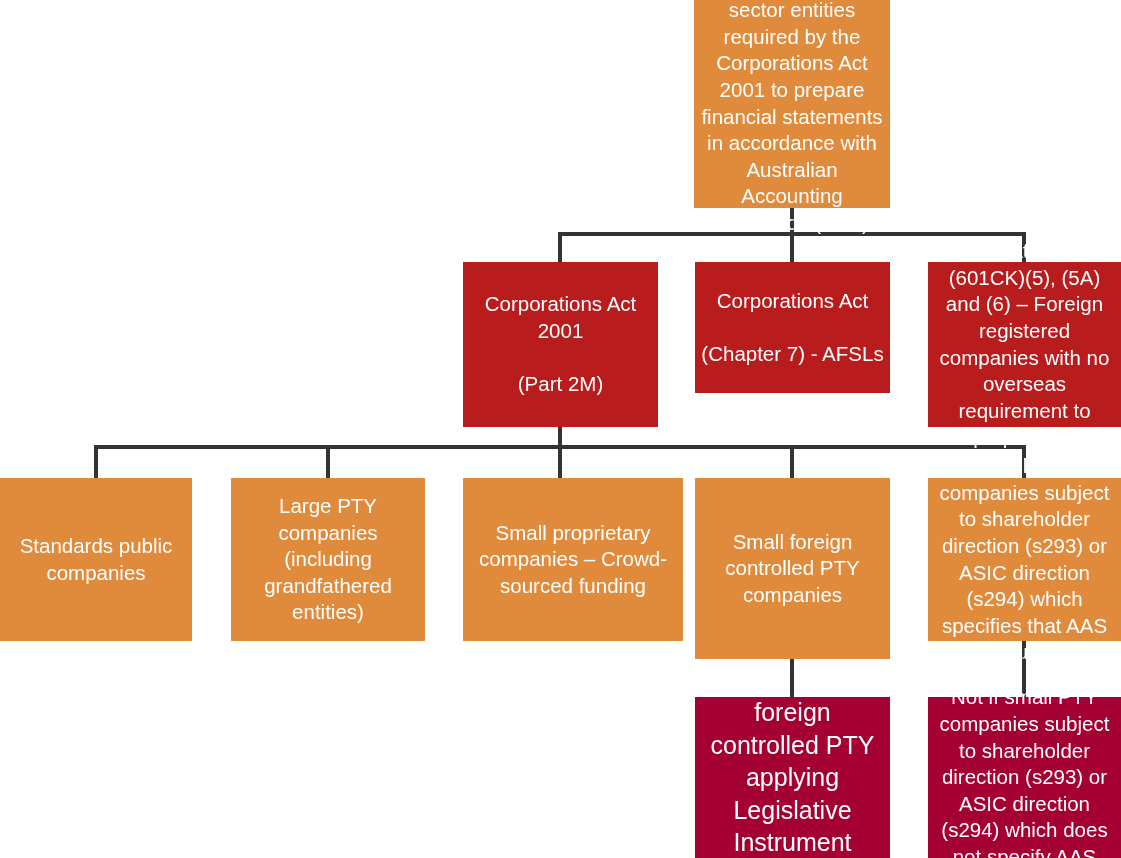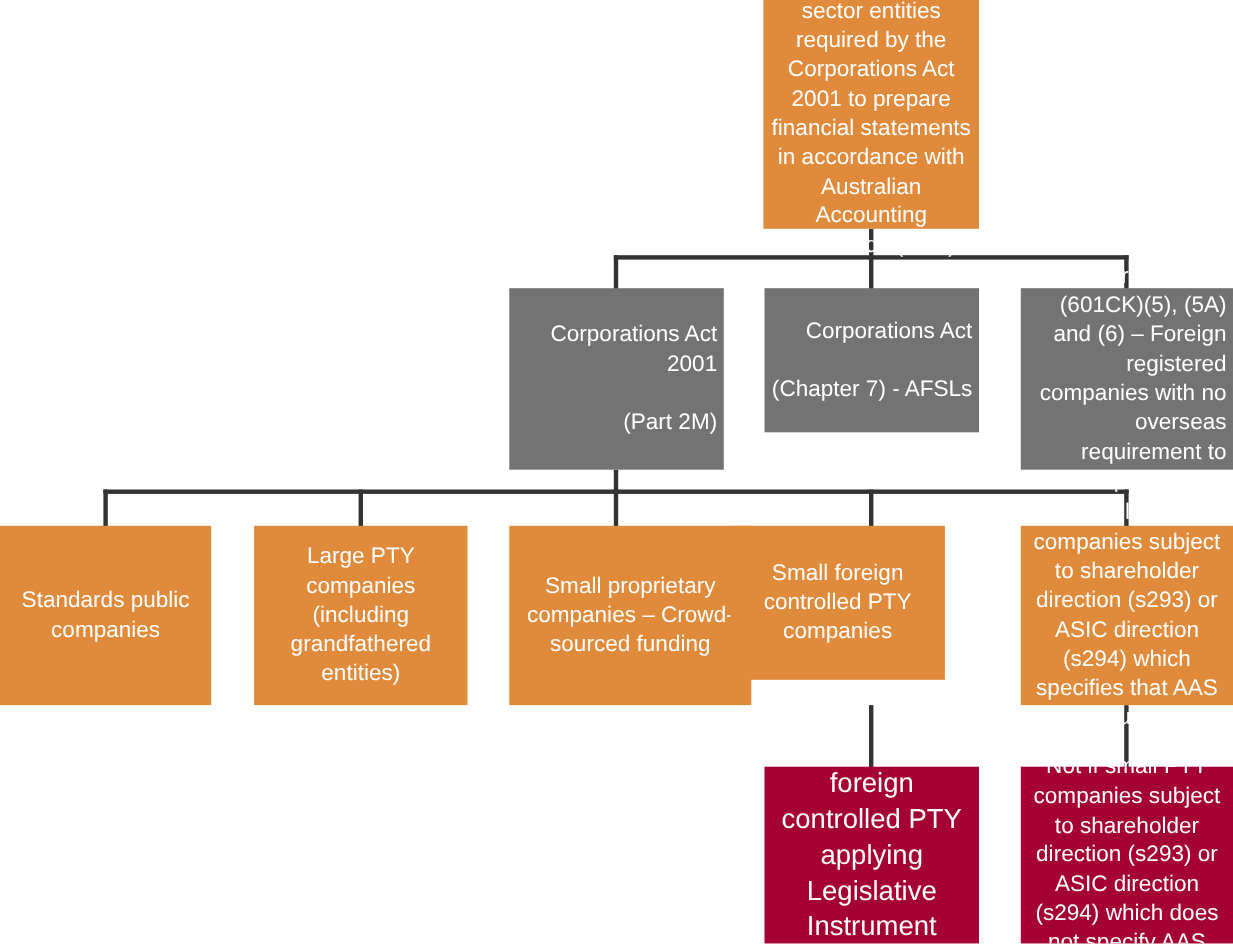--- a/index.html
+++ b/index.html
@@ -25,21 +25,21 @@
     align-items: center;
     justify-content: center;
     text-align: center;
     color: #ffffff;
     line-height: 1.30;
     padding: 4px 6px;
     white-space: pre-line;
     z-index: 2;
   }
   .node-orange { background: #e08a3c; }
-  .node-blue   { background: #737373; text-align: right; }
+  .node-blue   { background: #b91c1c; }
   .node-red    { background: #a50034; }
 
   .node-text {
     display: block;
     width: 100%;
     white-space: pre-line;
   }
 
   .connector {
     position: absolute;
@@ -57,21 +57,21 @@
 
   
   #node-ca2001 { left: 463px; top: 262px; width: 195px; height: 165px; font-size: 20.5px; }
   #node-ca-ch7 { left: 695px; top: 262px; width: 195px; height: 131px; font-size: 20.5px; }
   #node-ca-601ck { left: 928px; top: 262px; width: 193px; height: 165px; font-size: 20.5px; }
 
   
   #node-unlisted  { left: 0px;   top: 478px; width: 192px; height: 163px; font-size: 20.5px; }
   #node-largepty  { left: 231px; top: 478px; width: 194px; height: 163px; font-size: 20.5px; }
   #node-csf       { left: 463px; top: 478px; width: 220px; height: 163px; font-size: 20.5px; }
-  #node-smallfor  { left: 664px; top: 478px; width: 195px; height: 140px; font-size: 20.5px; }
+  #node-smallfor  { left: 695px; top: 478px; width: 195px; height: 181px; font-size: 20.5px; }
   #node-smallpty  { left: 928px; top: 478px; width: 193px; height: 163px; font-size: 20.5px; }
 
   
   #node-not-li   { left: 695px; top: 697px; width: 195px; height: 161px; font-size: 25px; }
   #node-not-spec { left: 928px; top: 697px; width: 193px; height: 161px; font-size: 20.5px; }
 </style>
 </head>
 <body>
 
 <div id="chart-root" style="background: rgb(255, 255, 255);">

